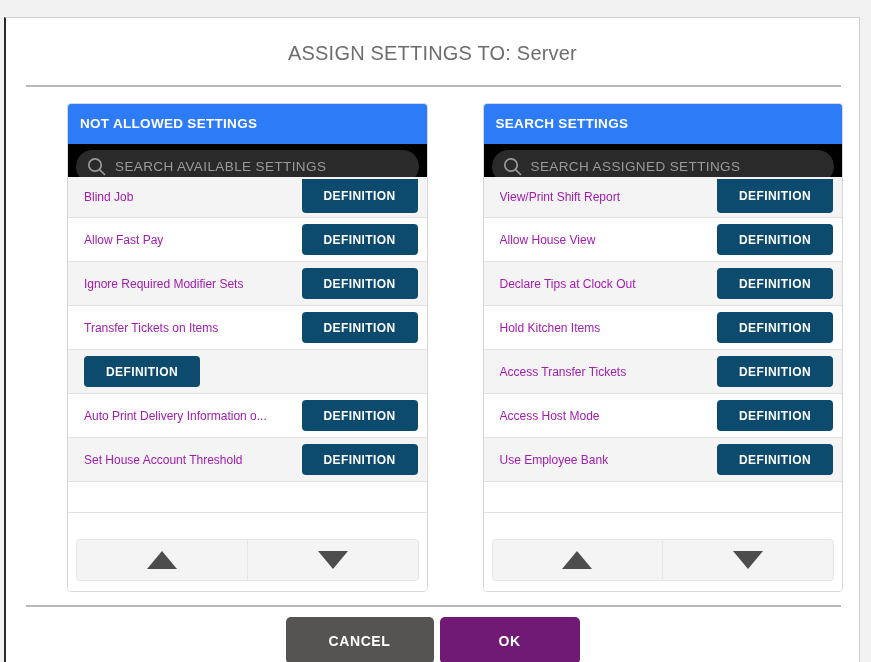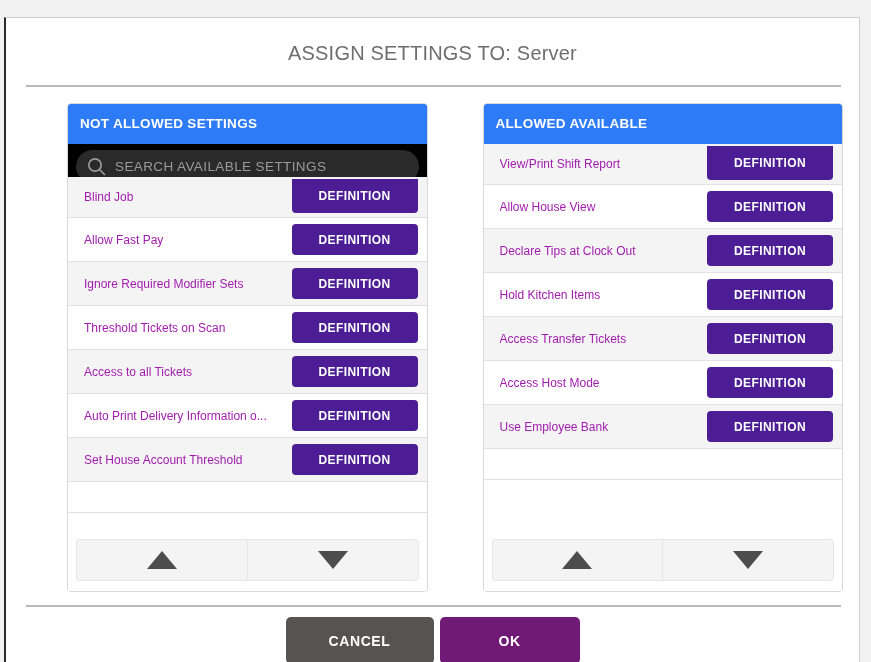--- a/index.html
+++ b/index.html
@@ -137,23 +137,23 @@
     flex: 1 1 auto;
     font-size: 12px;
     color: #a21caf;
     white-space: nowrap;
     overflow: hidden;
     text-overflow: ellipsis;
     padding-right: 20px;
   }
   .def-btn {
     flex: 0 0 auto;
-    width: 126px;
+    width: 116px;
     height: 31px;
-    background: #4c1d95;
+    background: #0c4a6e;
     color: #ffffff;
     font-size: 12px;
     font-weight: bold;
     letter-spacing: 0.4px;
     border: none;
     border-radius: 4px;
     display: flex;
     align-items: center;
     justify-content: center;
     font-family: "Liberation Sans", sans-serif;
@@ -265,25 +265,24 @@
           </div>
           <div class="row">
             <span class="row-label">Allow Fast Pay</span>
             <button class="def-btn">DEFINITION</button>
           </div>
           <div class="row alt">
             <span class="row-label">Ignore Required Modifier Sets</span>
             <button class="def-btn">DEFINITION</button>
           </div>
           <div class="row">
-            <span class="row-label">Threshold Tickets on Scan</span>
-            <button class="def-btn">DEFINITION</button>
-          </div>
-          <div class="row alt">
-            <span class="row-label">Access to all Tickets</span>
+            <span class="row-label">Transfer Tickets on Items</span>
+            <button class="def-btn">DEFINITION</button>
+          </div>
+          <div class="row alt">
             <button class="def-btn">DEFINITION</button>
           </div>
           <div class="row">
             <span class="row-label">Auto Print Delivery Information o...</span>
             <button class="def-btn">DEFINITION</button>
           </div>
           <div class="row alt">
             <span class="row-label">Set House Account Threshold</span>
             <button class="def-btn">DEFINITION</button>
           </div>
@@ -294,22 +293,33 @@
           <div class="scroll-btn up">
             <span class="tri-up"></span>
           </div>
           <div class="scroll-btn down">
             <span class="tri-down"></span>
           </div>
         </div>
       </div>
 
       <div class="panel">
-        <div class="panel-header">ALLOWED AVAILABLE</div>
-
+        <div class="panel-header">SEARCH SETTINGS</div>
+
+        <div class="search-wrap">
+          <div class="search-pill">
+            <span class="search-icon">
+              <svg width="19" height="19" viewBox="0 0 19 19">
+                <circle cx="8" cy="8" r="6.2" fill="none" stroke="#9a9a9a" stroke-width="1.7"></circle>
+                <line x1="12.5" y1="12.5" x2="17.5" y2="17.5" stroke="#9a9a9a" stroke-width="1.7" stroke-linecap="round"></line>
+              </svg>
+            </span>
+            <span class="search-ph">SEARCH ASSIGNED SETTINGS</span>
+          </div>
+        </div>
 
         <div class="list">
           <div class="row alt">
             <span class="row-label">View/Print Shift Report</span>
             <button class="def-btn">DEFINITION</button>
           </div>
           <div class="row">
             <span class="row-label">Allow House View</span>
             <button class="def-btn">DEFINITION</button>
           </div>

